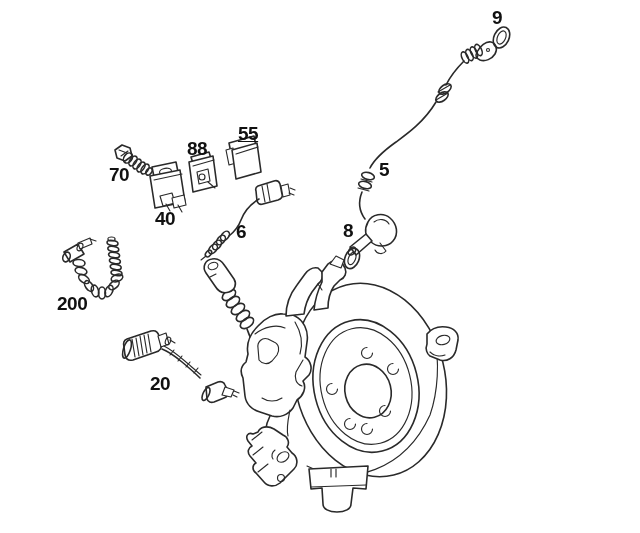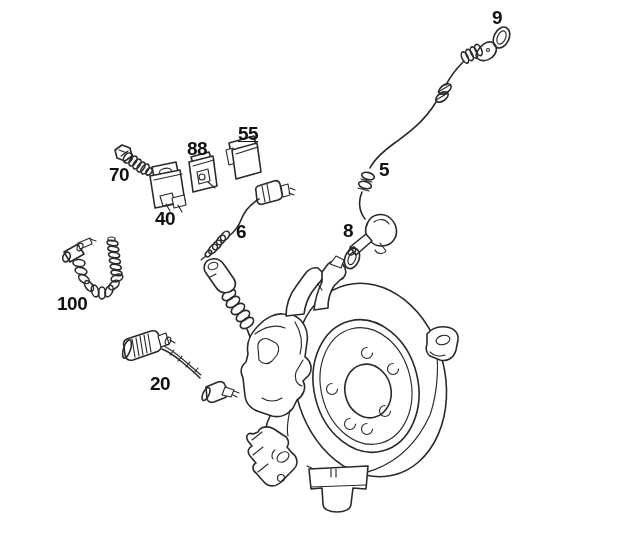--- a/index.html
+++ b/index.html
@@ -240,16 +240,16 @@
   </svg>
 
   <div class="part-label" style="left:492px;top:8px;">9</div>
   <div class="part-label" style="left:379px;top:160px;">5</div>
   <div class="part-label" style="left:343px;top:221px;">8</div>
   <div class="part-label" style="left:109px;top:165px;">70</div>
   <div class="part-label" style="left:187px;top:139px;">88</div>
   <div class="part-label" style="left:238px;top:124px;text-decoration:underline;">55</div>
   <div class="part-label" style="left:155px;top:209px;">40</div>
   <div class="part-label" style="left:236px;top:222px;">6</div>
-  <div class="part-label" style="left:57px;top:294px;">100</div>
+  <div class="part-label" style="left:57px;top:294px;">200</div>
   <div class="part-label" style="left:150px;top:374px;">20</div>
 
 </div>
 
 </body></html>

